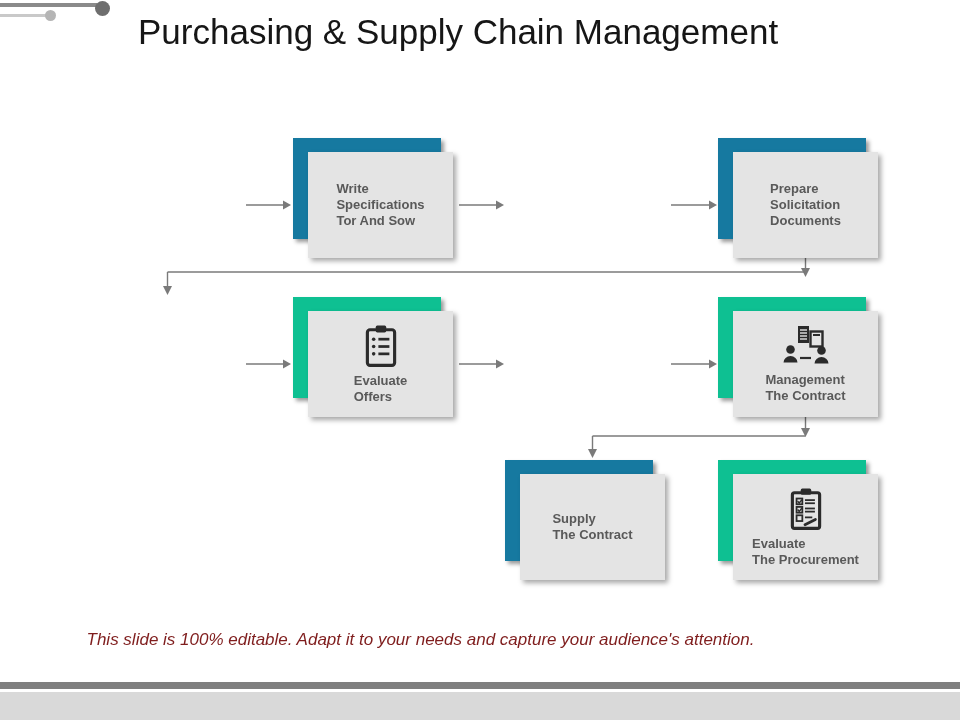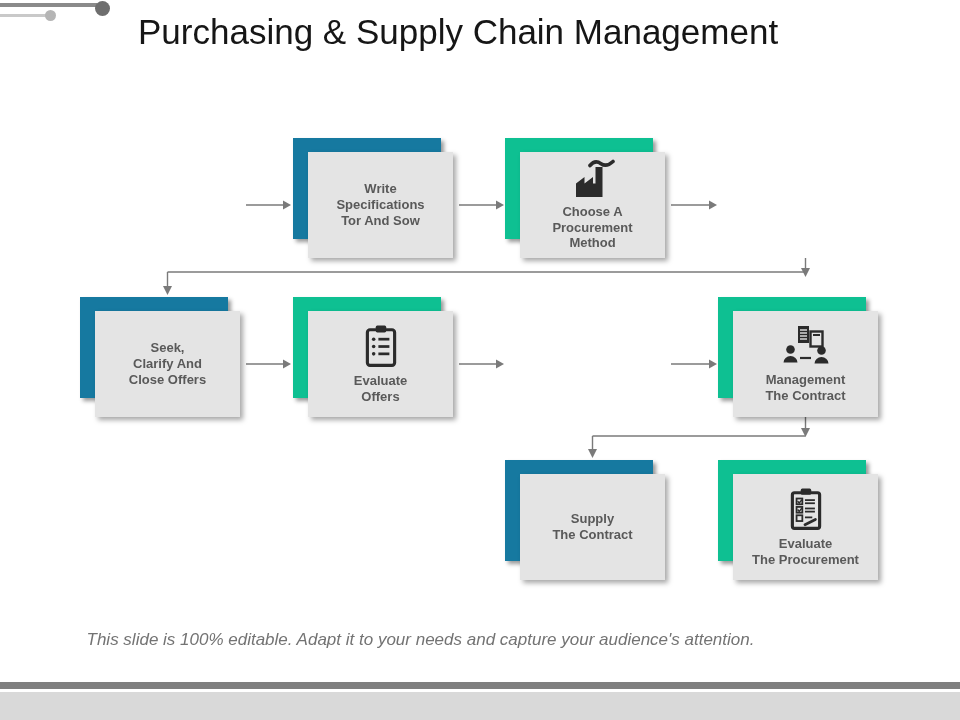--- a/index.html
+++ b/index.html
@@ -26,32 +26,32 @@
   }
   .accent-green .back{background:#0ec092;}
   .accent-blue  .back{background:#1679a0;}
   .step .front{
     position:absolute;left:15px;top:14px;width:145px;height:106px;
     background:#e4e4e4;box-shadow:3px 3px 5px rgba(0,0,0,0.35);
     display:flex;flex-direction:column;align-items:center;justify-content:center;
     gap:5px;box-sizing:border-box;padding:4px 6px;
   }
   .step .label{
-    font-size:13px;font-weight:700;color:#595959;text-align:center;
+    font-size:13px;font-weight:700;color:#595959;
     line-height:1.22;white-space:pre-line;
   }
   .icon{display:block;}
   .ic-stroke{stroke:#2b2b2b;fill:none;}
   .ic-fill{fill:#2b2b2b;}
   
   #connectors{position:absolute;left:0;top:0;width:960px;height:720px;pointer-events:none;}
   
   .footer-note{
     position:absolute;left:0;top:630px;width:841px;text-align:center;
-    font-size:17px;font-style:italic;color:#737373;
+    font-size:17px;font-style:italic;color:#7f1d1d;
   }
   .bottom-bar-dark{position:absolute;left:0;top:682px;width:960px;height:7px;background:#7f7f7f;}
   .bottom-bar-light{position:absolute;left:0;top:692px;width:960px;height:28px;background:#d9d9d9;}
 </style>
 </head>
 <body>
 
 <div id="slide">
 
   <div class="deco-line-dark"></div>
@@ -95,42 +95,30 @@
 
   <div class="step accent-blue" style="left:293px;top:138px">
     <div class="back"></div>
     <div class="front">
       <div class="label">Write
 Specifications
 Tor And Sow</div>
     </div>
   </div>
 
-  <div class="step accent-green" style="left:505px;top:138px">
+
+  <div class="step accent-blue" style="left:718px;top:138px">
     <div class="back"></div>
     <div class="front">
-      <svg class="icon" width="46" height="40" viewBox="0 0 46 40">
-        <path class="ic-fill" d="M6 38 V24.5 L14.5 18 v6.5 L23 18 v6.5 h2.5 V8 h7 V38 Z"></path>
-        <path class="ic-stroke" d="M20 6.5 q5 -6 11 -1.8 q5.5 3.8 12 -2.2" stroke-width="3.6" stroke-linecap="round"></path>
-      </svg>
-      <div class="label">Choose A
-Procurement
-Method</div>
+      <div class="label">Prepare
+Solicitation
+Documents</div>
     </div>
   </div>
 
-
-  <div class="step accent-blue" style="left:80px;top:297px">
-    <div class="back"></div>
-    <div class="front">
-      <div class="label">Seek,
-Clarify And
-Close Offers</div>
-    </div>
-  </div>
 
   <div class="step accent-green" style="left:293px;top:297px">
     <div class="back"></div>
     <div class="front">
       <svg class="icon" width="38" height="44" viewBox="0 0 36 42">
         <rect class="ic-stroke" x="5" y="5.5" width="26" height="34" rx="2.5" stroke-width="3"></rect>
         <rect class="ic-fill" x="13" y="1.5" width="10" height="6.5" rx="1.5"></rect>
         <circle class="ic-fill" cx="11" cy="14.5" r="1.7"></circle>
           <line class="ic-stroke" x1="15.5" y1="14.5" x2="26" y2="14.5" stroke-width="2.6"></line>
         <circle class="ic-fill" cx="11" cy="21.5" r="1.7"></circle>

